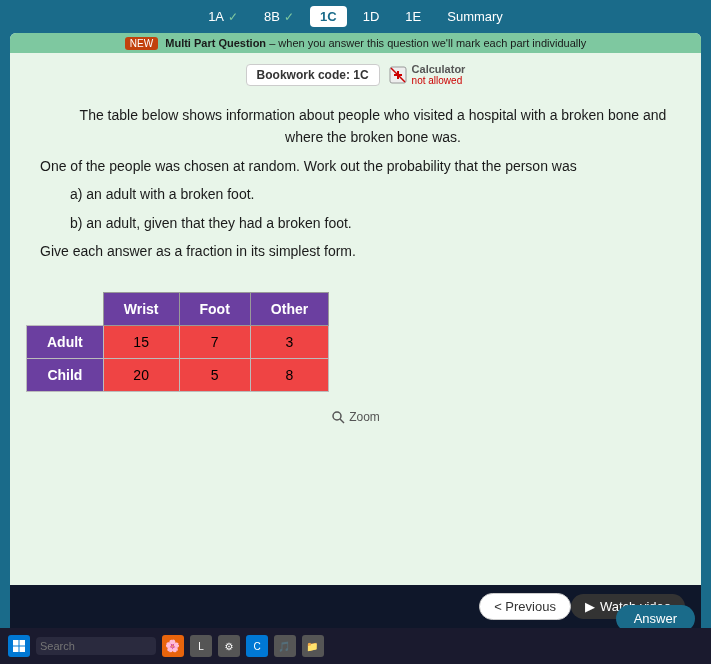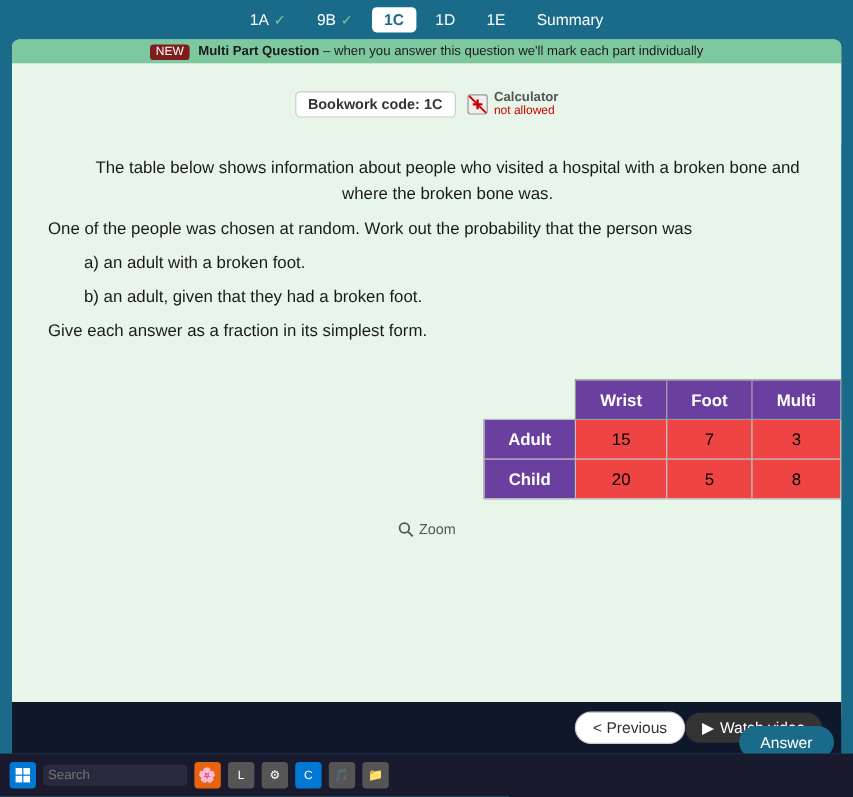--- a/index.html
+++ b/index.html
@@ -60,35 +60,35 @@
     
     .mpq-banner {
       background: #7ec8a0;
       text-align: center;
       padding: 4px 8px;
       border-radius: 6px 6px 0 0;
       font-size: 11px;
       color: #1a1a1a;
     }
     .mpq-banner span.mpq-label {
-      background: #7f1d1d;
+      background: #c2410c;
       color: white;
       padding: 1px 5px;
       border-radius: 3px;
       font-size: 10px;
       margin-right: 4px;
     }
 
     
     .bookwork-row {
       display: flex;
       justify-content: center;
       align-items: center;
       gap: 8px;
-      padding: 22px 10px;
+      padding: 10px 10px;
       background: #e8f5e9;
     }
     .bookwork-code {
       background: white;
       border: 1px solid #ccc;
       border-radius: 4px;
       padding: 3px 10px;
       font-size: 12px;
       font-weight: bold;
       color: #333;
@@ -115,22 +115,22 @@
       text-align: center;
       margin-left: 35px;
     }
     .indent {
       padding-left: 30px;
     }
 
     
     .table-container {
       display: flex;
-      justify-content: flex-end;
-      margin: 16px 0 8px 0;
+      justify-content: flex-start;
+      margin: 16px 0 8px 16px;
     }
     .data-table {
       border-collapse: collapse;
     }
     .data-table th {
       background: #6b3fa0;
       color: white;
       padding: 8px 20px;
       font-size: 14px;
       font-weight: bold;
@@ -254,21 +254,21 @@
   </style>
 </head>
 <body>
 
 <div class="top-nav">
   <div class="nav-tab completed">
     <span>1A</span>
     <span class="check-mark">✓</span>
   </div>
   <div class="nav-tab completed">
-    <span>9B</span>
+    <span>8B</span>
     <span class="check-mark">✓</span>
   </div>
   <div class="nav-tab active">
     <span>1C</span>
   </div>
   <div class="nav-tab">
     <span>1D</span>
   </div>
   <div class="nav-tab">
     <span>1E</span>
@@ -310,21 +310,21 @@
     <p>Give each answer as a fraction in its simplest form.</p>
   </div>
 
   <div class="table-container">
     <table class="data-table">
       <thead>
         <tr>
           <th class="empty-header"></th>
           <th>Wrist</th>
           <th>Foot</th>
-          <th>Multi</th>
+          <th>Other</th>
         </tr>
       </thead>
       <tbody>
         <tr>
           <td class="row-label">Adult</td>
           <td>15</td>
           <td>7</td>
           <td>3</td>
         </tr>
         <tr>

